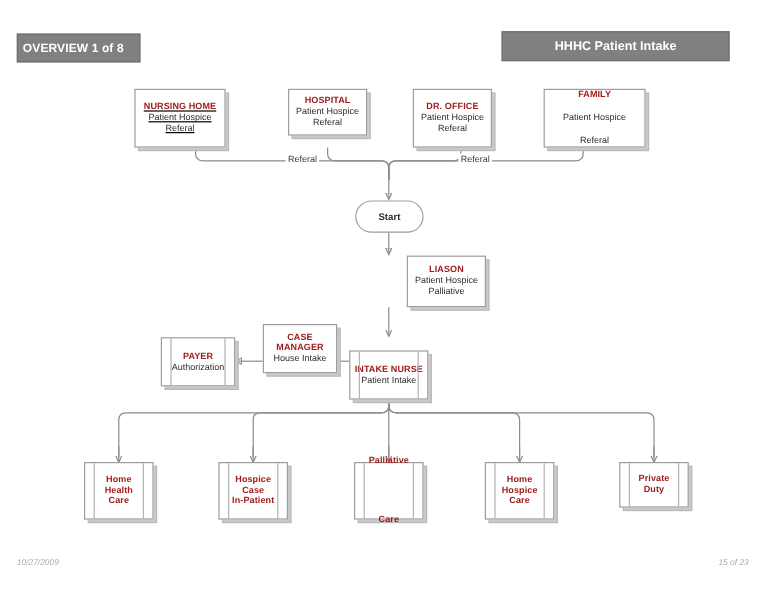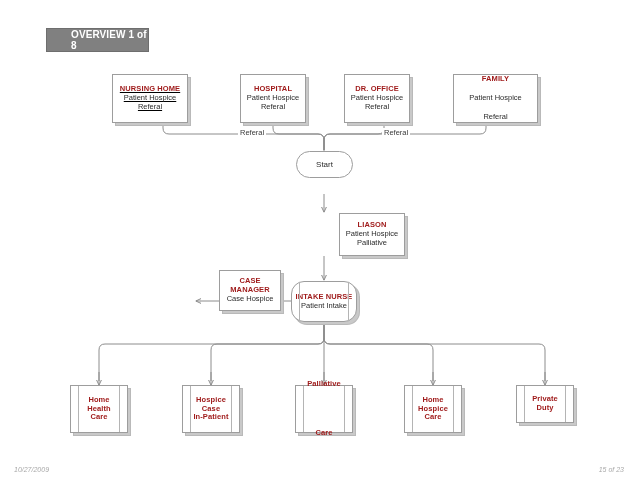--- a/index.html
+++ b/index.html
@@ -23,22 +23,22 @@
     position: absolute;
     background: #808080;
     border: 1px solid #6e6e6e;
     color: #ffffff;
     font-weight: bold;
     display: flex;
     align-items: center;
     box-sizing: border-box;
   }
   #overview-bar {
-    left: 46px; top: 28px; width: 103px; height: 24px;
-    padding-left: 24px;
+    left: 14px; top: 28px; width: 103px; height: 24px;
+    padding-left: 4px;
     font-size: 10px;
     letter-spacing: 0.1px;
   }
   #title-bar {
     left: 418px; top: 26px; width: 190px; height: 25px;
     justify-content: center;
     font-size: 10.5px;
   }
 
   
@@ -123,20 +123,23 @@
 </style>
 </head>
 <body>
 
 <div id="slide">
 
   <div class="hdr-bar" id="overview-bar">
     <span>OVERVIEW 1 of 8</span>
   </div>
 
+  <div class="hdr-bar" id="title-bar">
+    <span>HHHC Patient Intake</span>
+  </div>
 
   <svg id="wires" viewBox="0 0 638 493">
     <defs>
       <marker id="arr" markerWidth="7" markerHeight="7" refX="5.4" refY="3" orient="auto" markerUnits="userSpaceOnUse">
         <path d="M0,0.4 L5.6,3 L0,5.6 z" fill="#3a3a3a" stroke="none"></path>
       </marker>
     </defs>
 
     <path d="M163,123 L163,128 Q163,134 169,134 L318,134 Q324,134 324,140 L324,150"></path>
     <path d="M273,123 L273,128 Q273,134 279,134 L318,134 Q324,134 324,140 L324,150"></path>
@@ -168,58 +171,62 @@
 
   <div class="edge-label" style="left:238px; top:128px;">Referal</div>
   <div class="edge-label" style="left:382px; top:128px;">Referal</div>
 
   <div class="node" style="left:112px; top:74px; width:76px; height:49px;text-decoration:underline;">
     <span class="ttl">NURSING HOME</span>
     <span class="sub">Patient Hospice</span>
     <span class="sub">Referal</span>
   </div>
 
-  <div class="node" style="left:240px; top:74px; width:66px; height:49px;">
+  <div class="node" style="left:240px; top:74px; width:66px; height:39px;">
     <span class="ttl">HOSPITAL</span>
     <span class="sub">Patient Hospice</span>
     <span class="sub">Referal</span>
   </div>
 
   <div class="node" style="left:344px; top:74px; width:66px; height:49px;">
     <span class="ttl">DR. OFFICE</span>
     <span class="sub">Patient Hospice</span>
     <span class="sub">Referal</span>
   </div>
 
   <div class="node" style="left:453px; top:74px; width:85px; height:49px;justify-content:space-between;">
     <span class="ttl">FAMILY</span>
     <span class="sub">Patient Hospice</span>
     <span class="sub">Referal</span>
   </div>
 
-  <div class="stadium" style="left:296px; top:151px; width:57px; height:27px;">
+  <div class="stadium" style="left:296px; top:167px; width:57px; height:27px;font-weight:bold;">
     <span>Start</span>
   </div>
 
   <div class="node" style="left:291px; top:213px; width:66px; height:43px;margin-left:48px;">
     <span class="ttl">LIASON</span>
     <span class="sub">Patient Hospice</span>
     <span class="sub">Palliative</span>
   </div>
 
-  <div class="node pp" style="left:291px; top:281px; width:66px; height:41px;border-radius:13px;">
+  <div class="node pp" style="left:291px; top:292px; width:66px; height:41px;">
     <span class="ttl">INTAKE NURSE</span>
     <span class="sub">Patient Intake</span>
   </div>
 
   <div class="node" style="left:219px; top:270px; width:62px; height:41px;">
     <span class="ttl">CASE MANAGER</span>
-    <span class="sub">Case Hospice</span>
-  </div>
-
+    <span class="sub">House Intake</span>
+  </div>
+
+  <div class="node pp" style="left:134px; top:281px; width:62px; height:41px;">
+    <span class="ttl">PAYER</span>
+    <span class="sub">Authorization</span>
+  </div>
 
   <div class="node pp" style="left:70px; top:385px; width:58px; height:48px;">
     <span class="ttl">Home</span>
     <span class="ttl">Health</span>
     <span class="ttl">Care</span>
   </div>
 
   <div class="node pp" style="left:182px; top:385px; width:58px; height:48px;">
     <span class="ttl">Hospice</span>
     <span class="ttl">Case</span>

